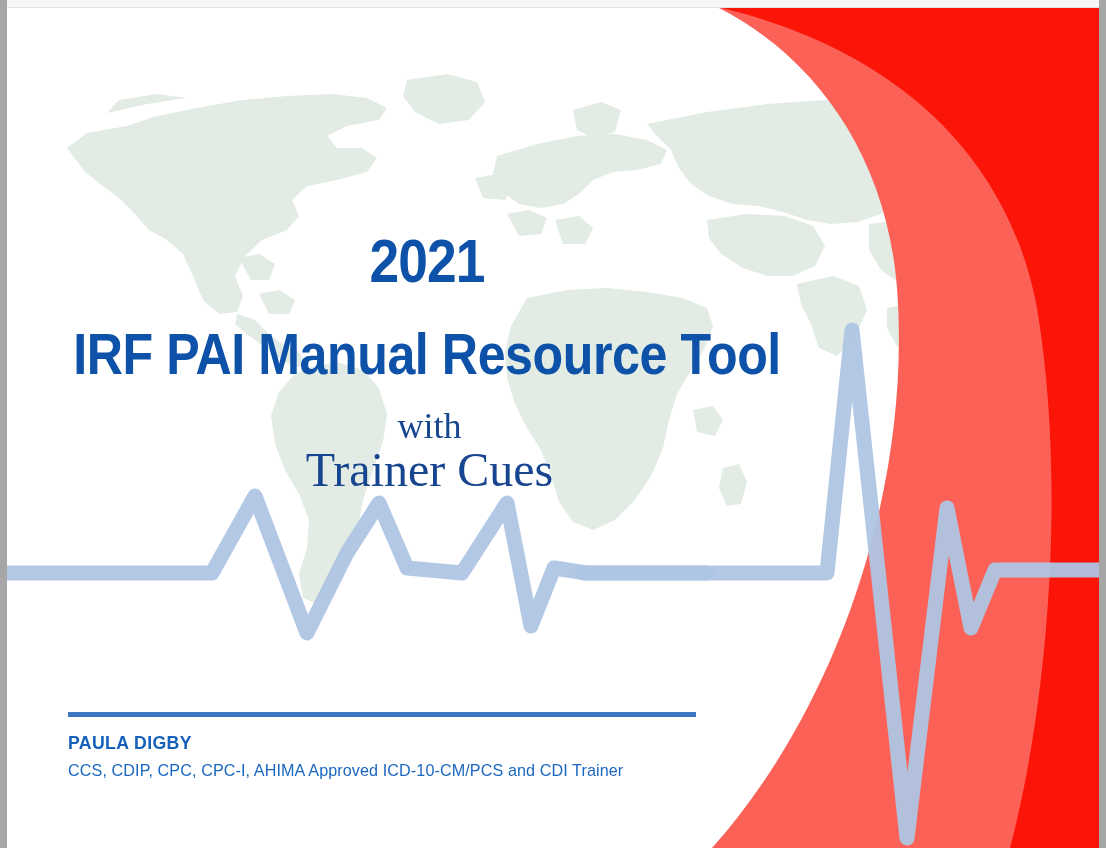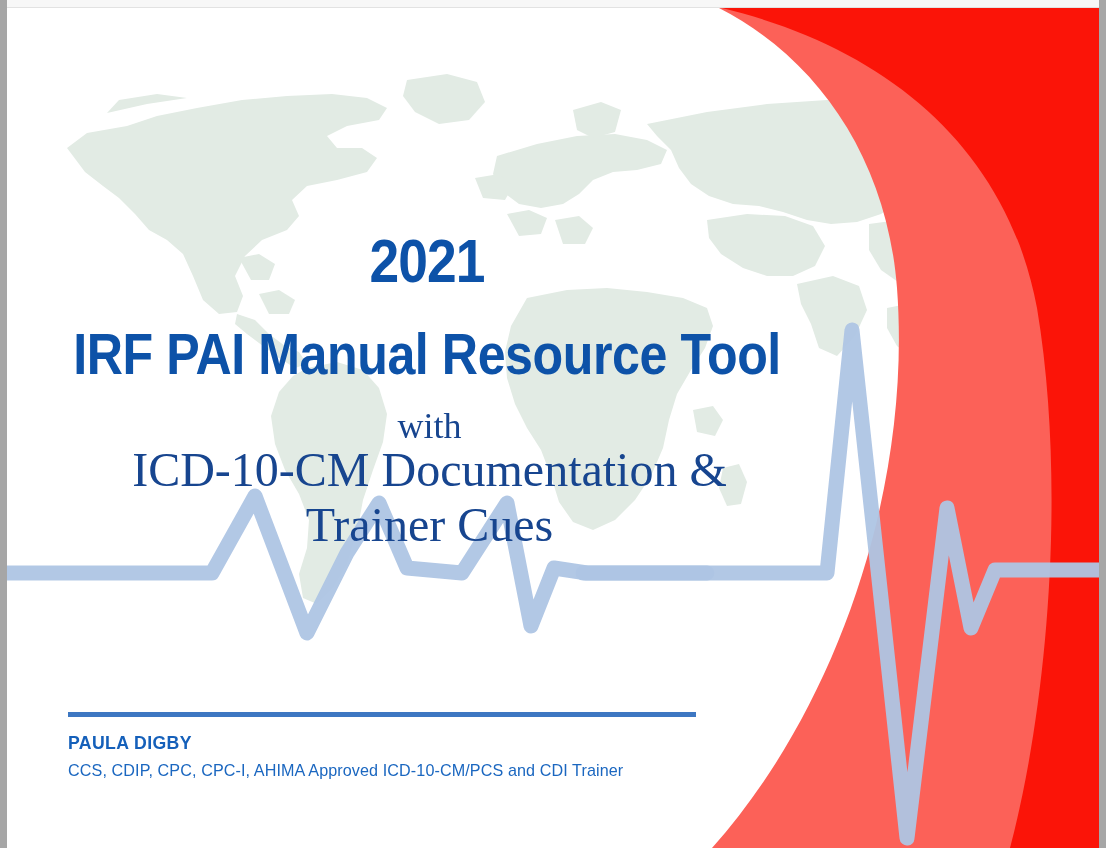--- a/index.html
+++ b/index.html
@@ -303,21 +303,20 @@
 
     <div class="text-stack">
 
       <div class="year">2021</div>
 
       <div class="main-title">IRF PAI Manual Resource Tool</div>
 
       <div class="with-word">with</div>
 
       <div class="subtitle">
-        <div>ICD-10-CM Documentation &amp;</div>
         <div>Trainer Cues</div>
       </div>
     </div>
 
     <div class="author-rule"></div>
 
     <div class="author-name">PAULA DIGBY</div>
 
     <div class="author-creds">CCS, CDIP, CPC, CPC-I, AHIMA Approved ICD-10-CM/PCS and CDI Trainer</div>
 

